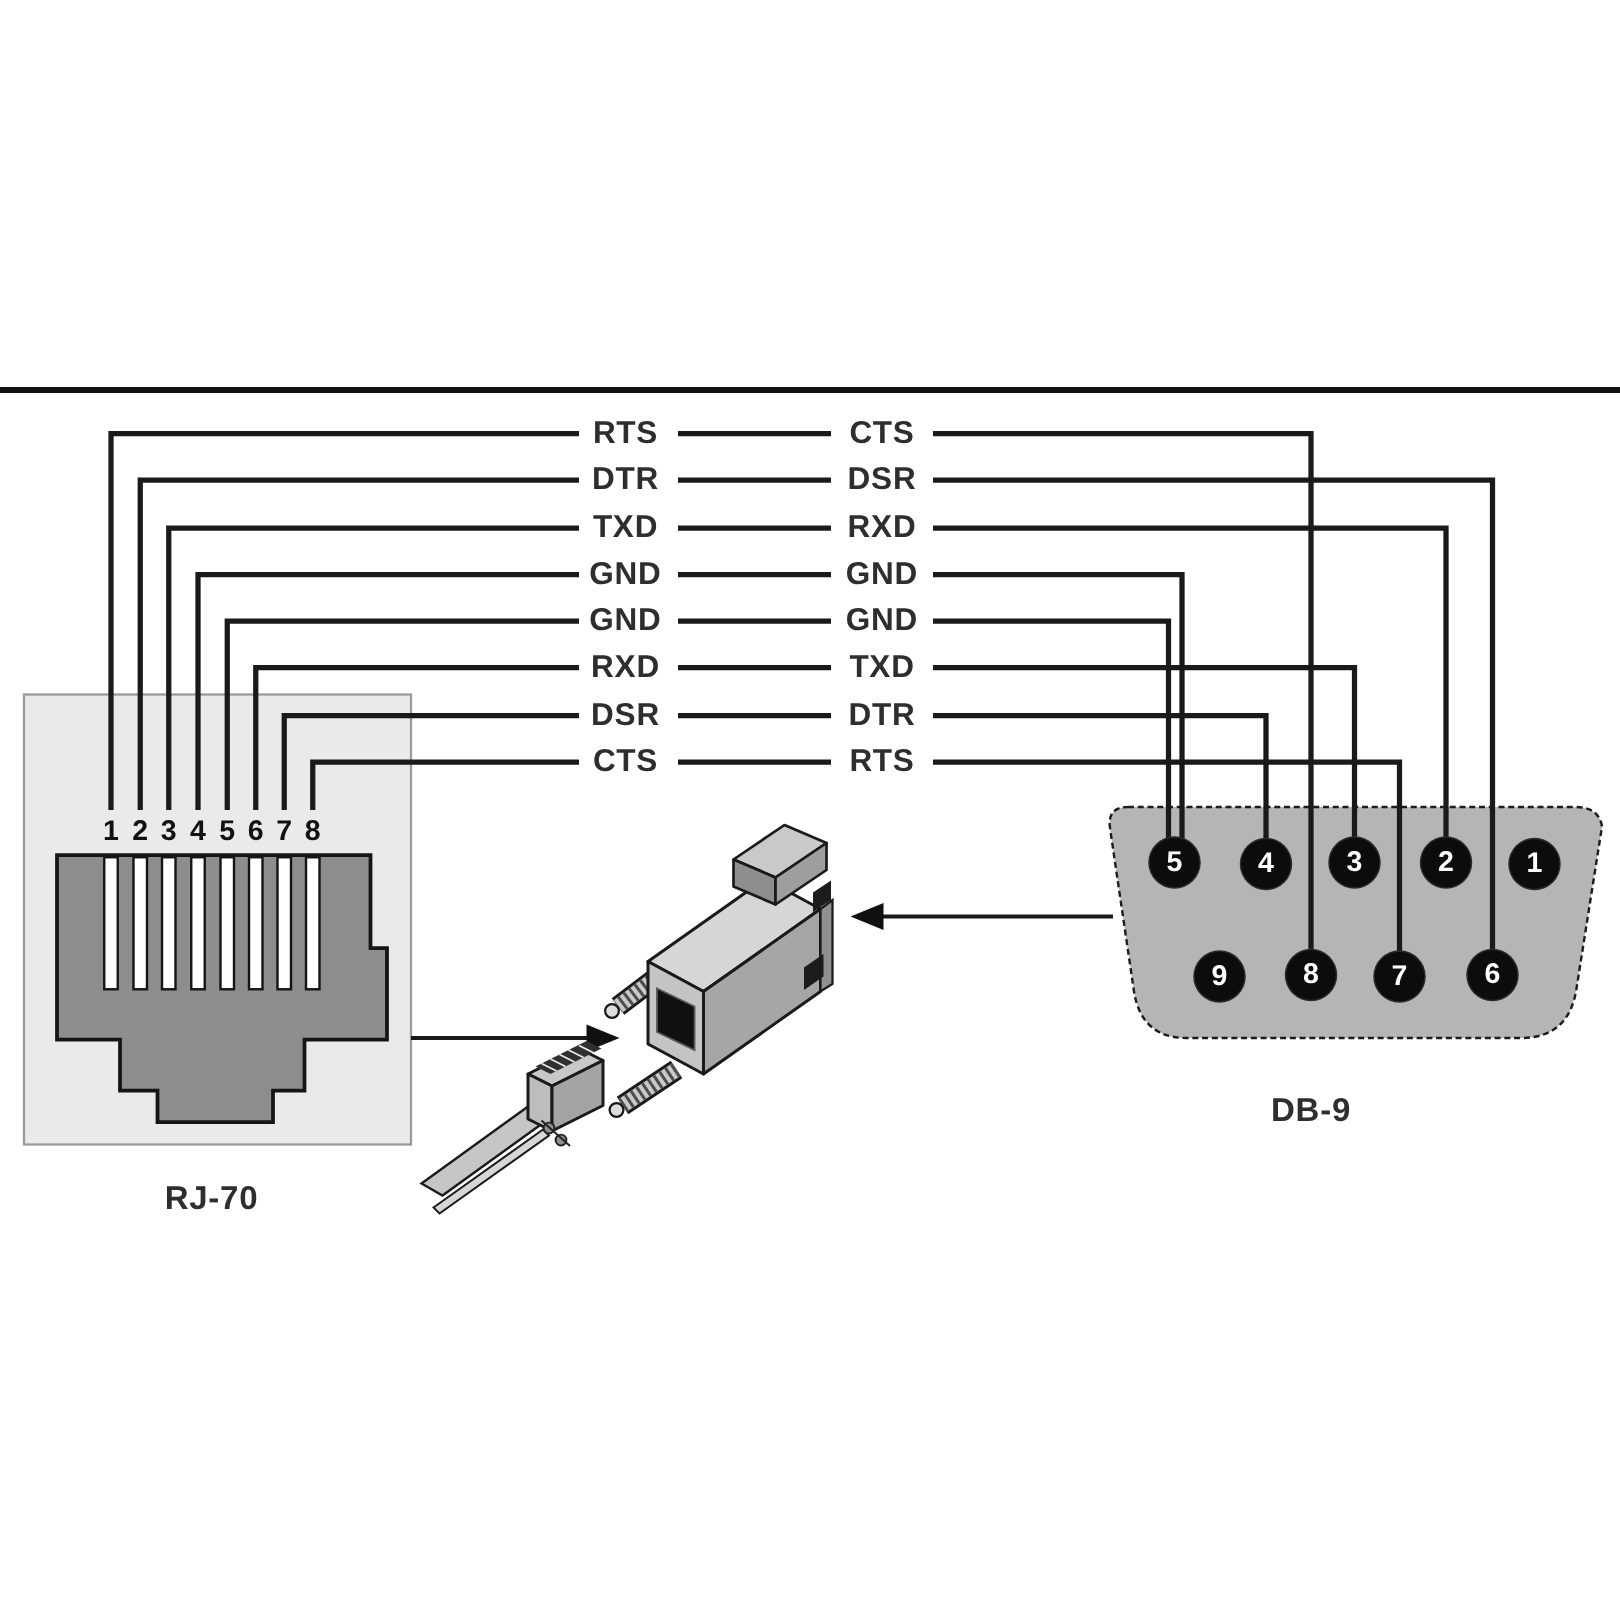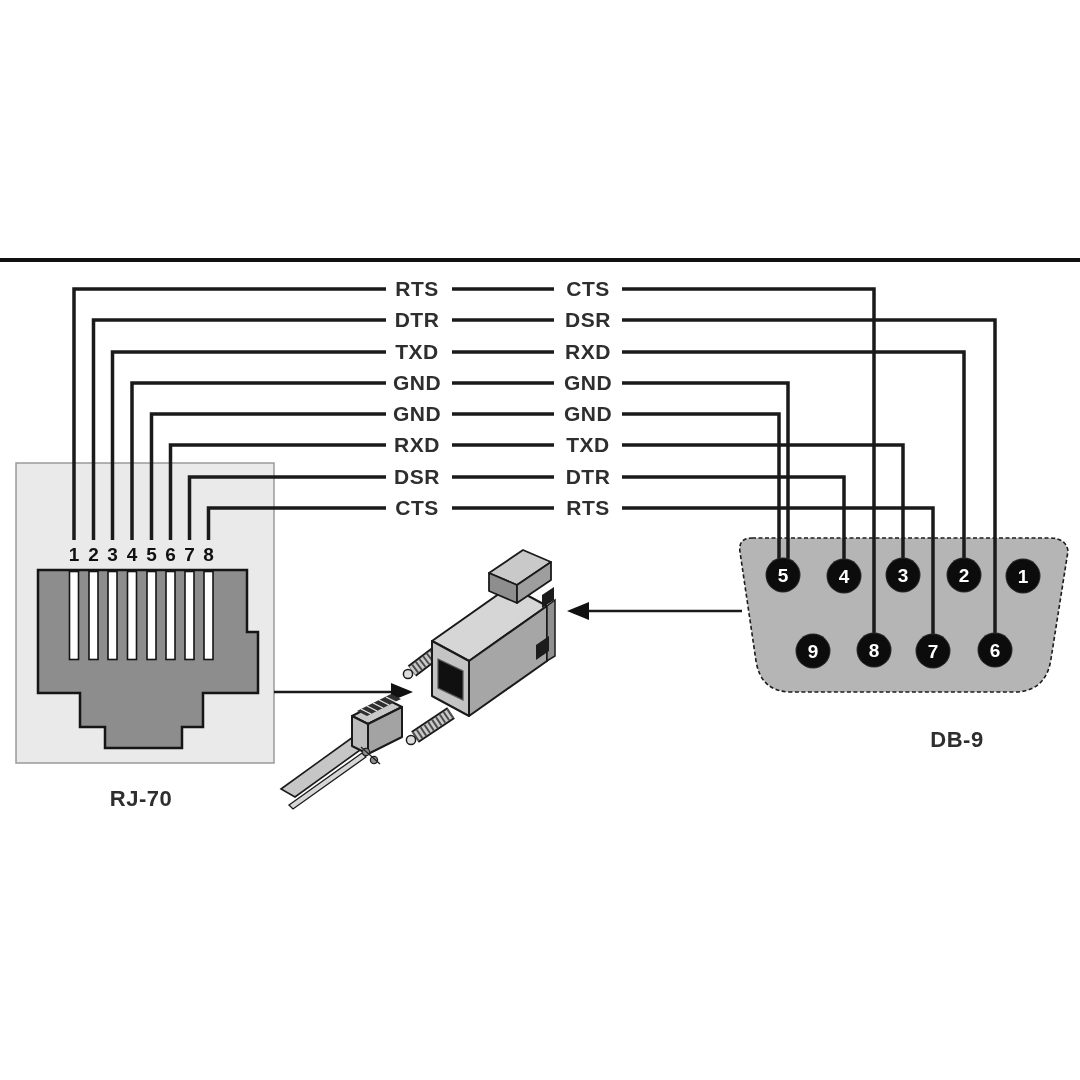--- a/index.html
+++ b/index.html
@@ -159,15 +159,15 @@
   <div class="db9-pin" style="left:903px;top:575px">3</div>
   <div class="db9-pin" style="left:964px;top:575px">2</div>
   <div class="db9-pin" style="left:1023px;top:576px">1</div>
 
   <div class="db9-pin" style="left:813px;top:651px">9</div>
   <div class="db9-pin" style="left:874px;top:650px">8</div>
   <div class="db9-pin" style="left:933px;top:651px">7</div>
   <div class="db9-pin" style="left:995px;top:650px">6</div>
 
   <span class="caption" style="left:141px;top:799px">RJ-70</span>
-  <span class="caption" style="left:957px;top:740px">DB-9</span>
+  <span class="caption" style="left:874px;top:740px">DB-9</span>
 
 </div>
 
 </body></html>

